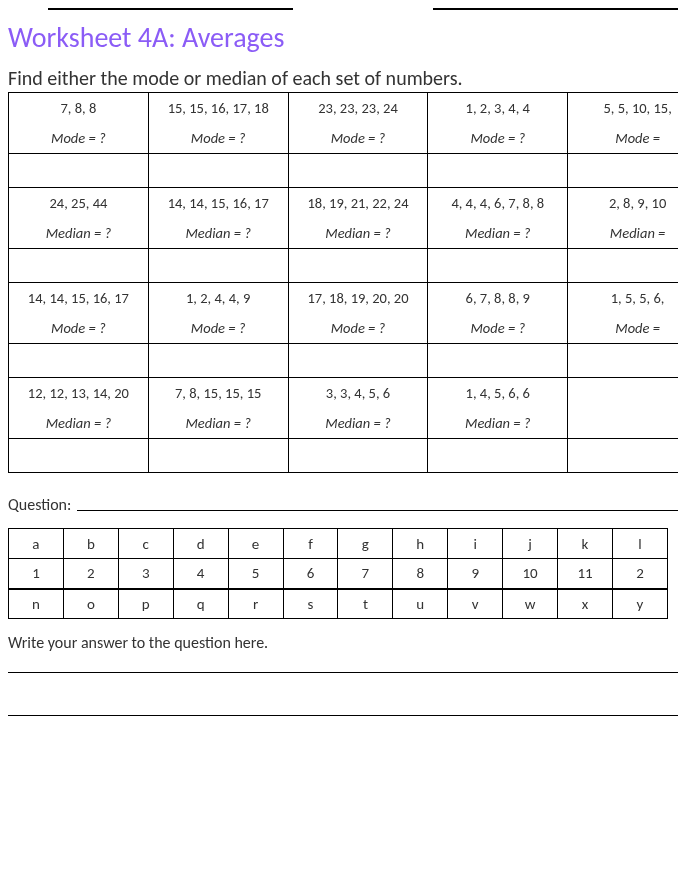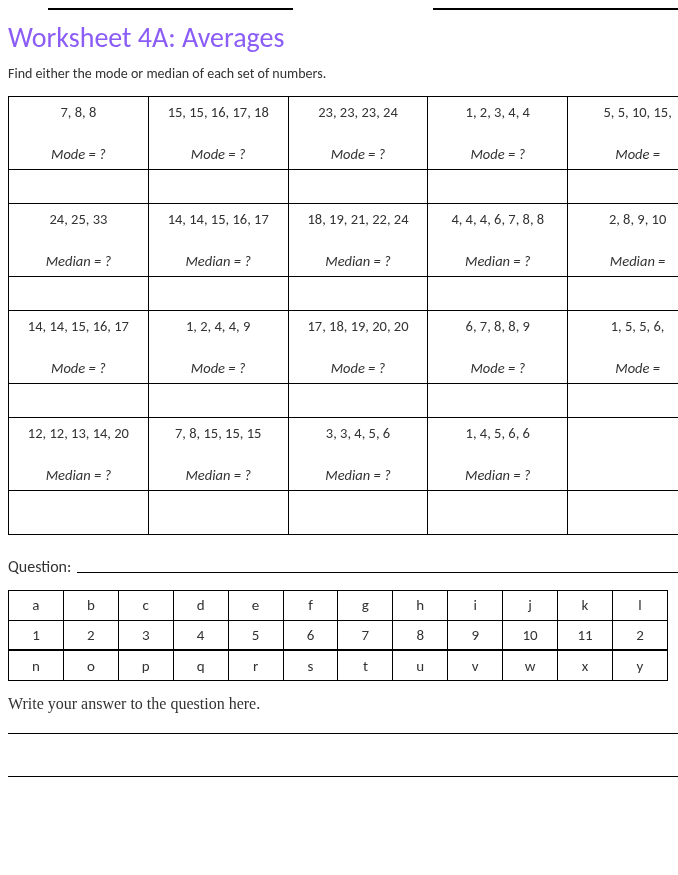--- a/index.html
+++ b/index.html
@@ -23,34 +23,33 @@
     border-bottom: 2px solid #000;
     height: 0;
   }
   h1 {
     font-weight: 400;
     font-size: 28px;
     color: #8b5cf6;
     margin: 6px 0 10px 0;
   }
   .instructions {
-    font-size: 14px;
+    font-size: 20px;
     line-height: 1.35;
-    margin-bottom: 12px;
   }
   table.problems {
     border-collapse: collapse;
     width: 700px; 
     table-layout: fixed;
   }
   table.problems td {
     border: 1px solid #000;
     text-align: center;
     font-size: 14.5px;
-    padding: 12px 2px;
+    padding: 6px 2px;
     height: 24px;
     vertical-align: middle;
     overflow: hidden;
     white-space: nowrap;
   }
   table.problems td.numset { border-bottom: none; padding-top: 6px; }
   table.problems td.prompt { border-top: none; padding-bottom: 6px; font-style: italic; }
   table.problems td.answer { height: 34px; }
   table.problems td.last-answer { text-align: right; padding-right: 14px; font-size: 16px;}
   .question-line {
@@ -72,21 +71,21 @@
     margin-bottom: 4px;
   }
   table.code td {
     border: 1px solid #000;
     text-align: center;
     font-size: 15px;
     height: 30px;
   }
   table.code tr.nums td { border-bottom: 2.5px solid #000; }
   table.code tr.half2-letters td { border-top: 2.5px solid #000; }
-  .answer-prompt { font-size: 16px; margin: 14px 0 20px 0; font-family: Liberation Serif, serif; }
+  .answer-prompt { font-size: 16px; margin: 14px 0 20px 0; }
   .answer-rules .rule {
     border-bottom: 1.5px solid #000;
     height: 0;
     margin-bottom: 42px;
     width: 100%;
   }
 </style>
 </head>
 <body>
 
@@ -120,21 +119,21 @@
   </tr>
   <tr>
     <td class="answer"></td>
     <td class="answer"></td>
     <td class="answer"></td>
     <td class="answer"></td>
     <td class="answer"></td>
   </tr>
 
   <tr>
-    <td class="numset">24, 25, 33</td>
+    <td class="numset">24, 25, 44</td>
     <td class="numset">14, 14, 15, 16, 17</td>
     <td class="numset">18, 19, 21, 22, 24</td>
     <td class="numset">4, 4, 4, 6, 7, 8, 8</td>
     <td class="numset">2, 8, 9, 10</td>
   </tr>
   <tr>
     <td class="prompt">Median = ?</td>
     <td class="prompt">Median = ?</td>
     <td class="prompt">Median = ?</td>
     <td class="prompt">Median = ?</td>

